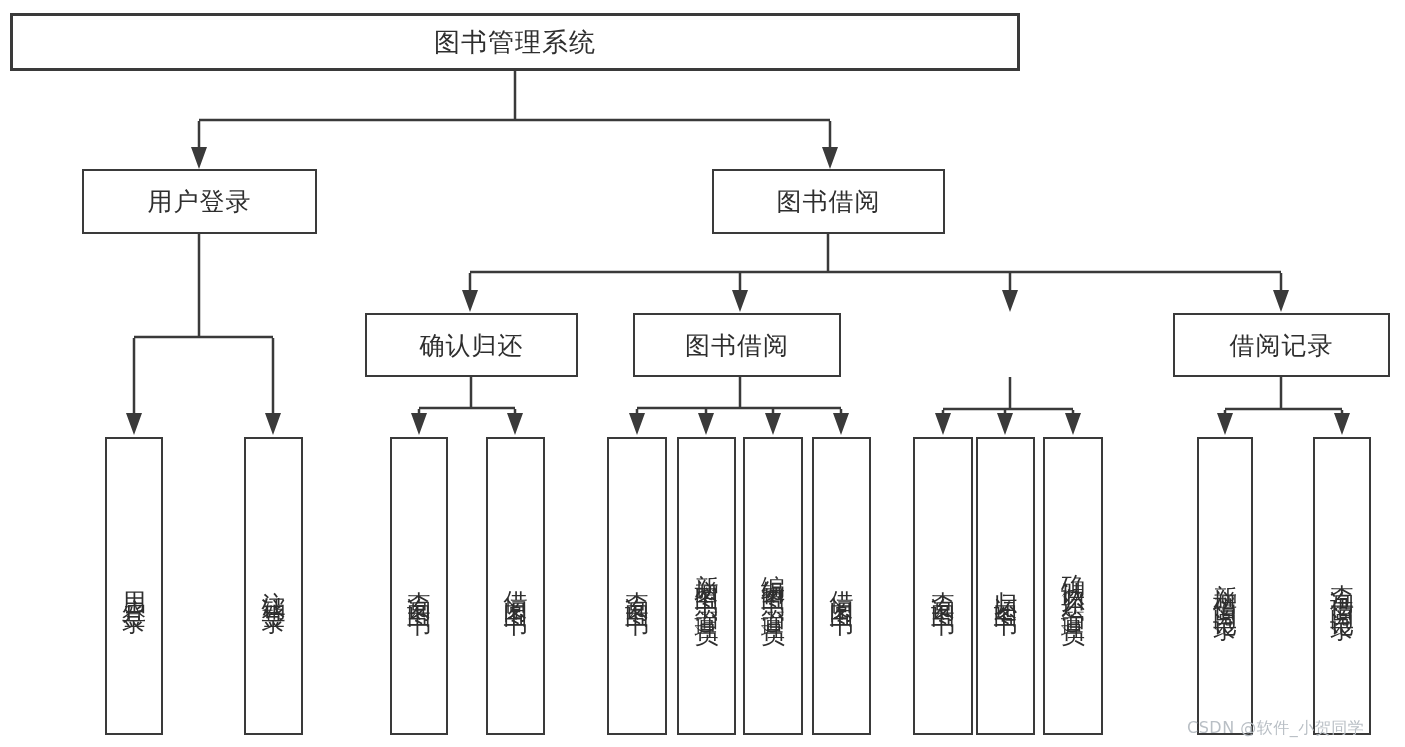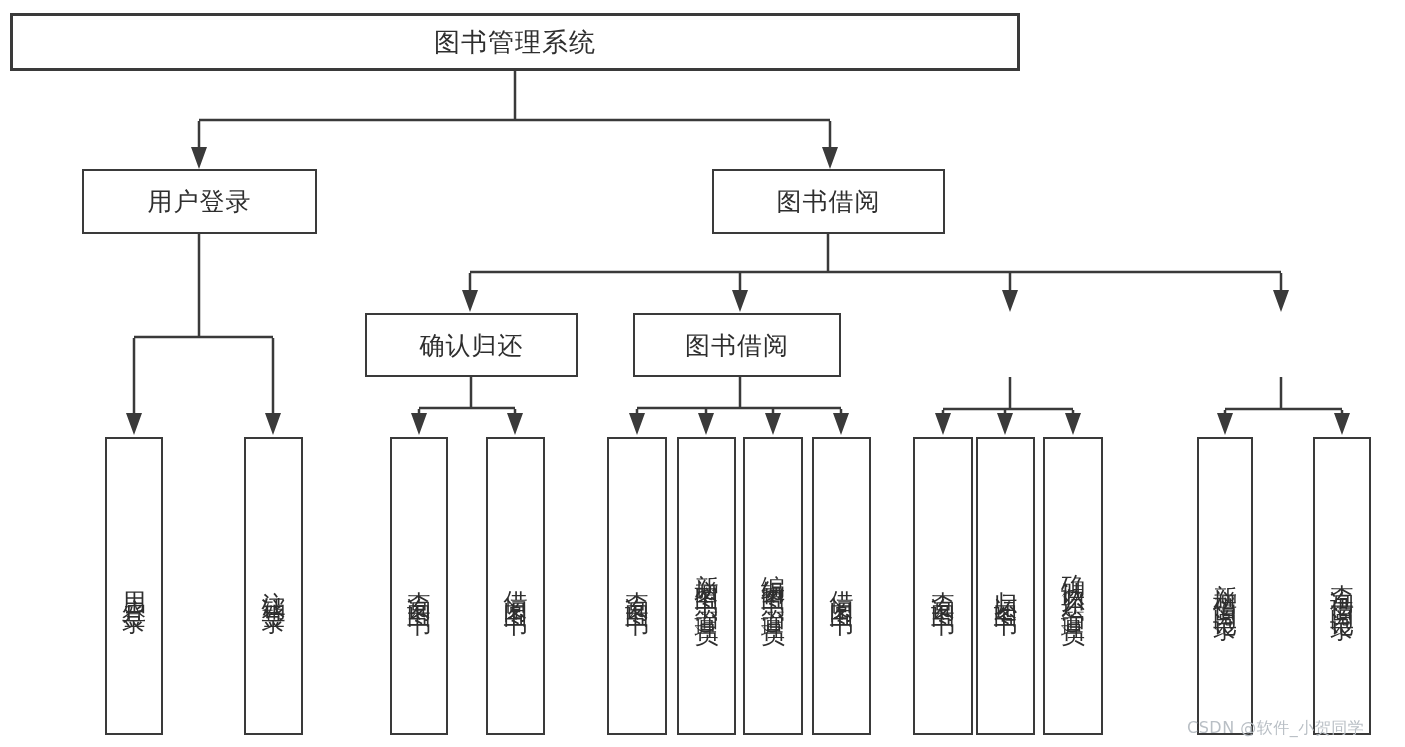--- a/index.html
+++ b/index.html
@@ -110,20 +110,21 @@
       M1334 413 L1350 413 L1342 435 Z"></path>
   </svg>
 
   <div class="node hbox root" style="left:10px;top:13px;width:1010px;height:58px;">图书管理系统</div>
 
   <div class="node hbox" style="left:82px;top:169px;width:235px;height:65px;">用户登录</div>
   <div class="node hbox" style="left:712px;top:169px;width:233px;height:65px;">图书借阅</div>
 
   <div class="node hbox" style="left:365px;top:313px;width:213px;height:64px;">确认归还</div>
   <div class="node hbox" style="left:633px;top:313px;width:208px;height:64px;">图书借阅</div>
+  <div class="node hbox" style="left:1173px;top:313px;width:217px;height:64px;">借阅记录</div>
 
   <div class="node vbox" style="left:105px;top:437px;width:58px;height:298px;">用户登录</div>
   <div class="node vbox" style="left:244px;top:437px;width:59px;height:298px;">注销登录</div>
 
   <div class="node vbox" style="left:390px;top:437px;width:58px;height:298px;">查询图书</div>
   <div class="node vbox" style="left:486px;top:437px;width:59px;height:298px;">借阅图书</div>
 
   <div class="node vbox" style="left:607px;top:437px;width:60px;height:298px;">查询图书</div>
   <div class="node vbox" style="left:677px;top:437px;width:59px;height:298px;">新增图书（管理员）</div>
   <div class="node vbox" style="left:743px;top:437px;width:60px;height:298px;">编辑图书（管理员）</div>

